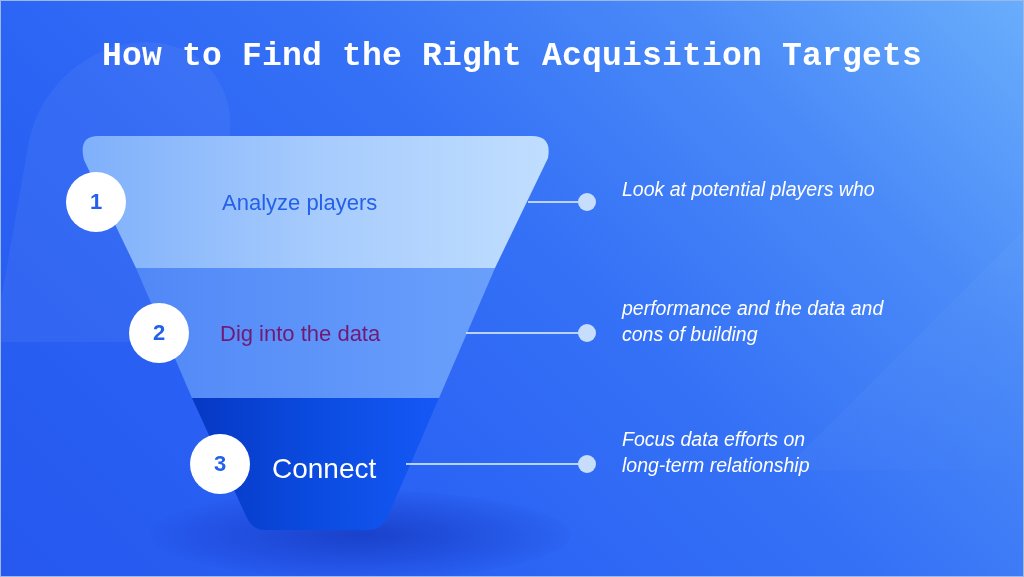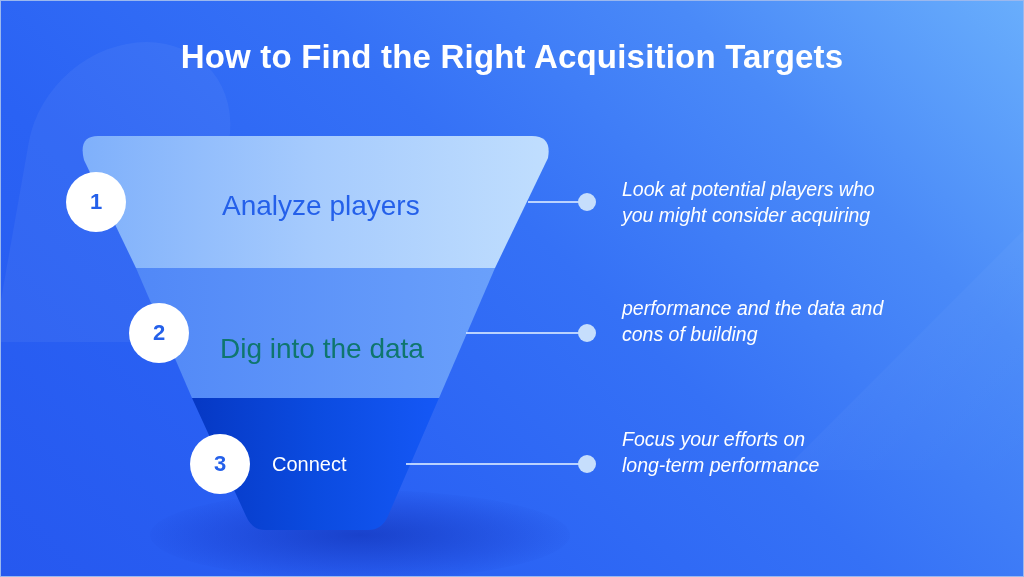--- a/index.html
+++ b/index.html
@@ -15,24 +15,24 @@
     transform: skewX(-10deg);
   }
   .bg-diag {
     position: absolute; right: 0; top: 230px; width: 240px; height: 240px;
     background: linear-gradient(135deg, rgba(255,255,255,0.06), rgba(255,255,255,0));
     clip-path: polygon(100% 0, 100% 100%, 0 100%);
   }
   .title {
     position: absolute; left: 0; width: 1024px; top: 38px; text-align: center;
     color: #ffffff; font-size: 33px; font-weight: 700; letter-spacing: 0.2px;
-    font-family: Liberation Sans, sans-serif;
+    font-family: Liberation Mono, monospace;
   }
   svg.funnel { position: absolute; left: 0; top: 0; }
-  .tier-label { position: absolute; font-size: 28px; font-weight: 500; }
+  .tier-label { position: absolute; font-size: 22px; font-weight: 500; }
   .badge {
     position: absolute; width: 60px; height: 60px; border-radius: 50%;
     background: #ffffff; color: #2460ea; font-weight: 700; font-size: 22px;
     display: flex; align-items: center; justify-content: center;
   }
   .connector { position: absolute; height: 2px; background: rgba(210,228,255,0.85); }
   .dot { position: absolute; width: 18px; height: 18px; border-radius: 50%; background: #c6defc; }
   .desc {
     position: absolute; left: 622px; color: #ffffff; font-size: 19.5px; line-height: 26px;
     width: 340px;
@@ -78,38 +78,37 @@
 </svg>
 
 <div class="badge" style="left:66px; top:172px;">
   <span>1</span>
 </div>
 <div class="tier-label" style="left:222px; top:190px; color:#2460ea;">Analyze players</div>
 <div class="connector" style="left:528px; top:201px; width:56px;"></div>
 <div class="dot" style="left:578px; top:193px;"></div>
 <div class="desc" style="top:176px;">
   <span>Look at potential players who</span>
-  <span>you might consider acquiring</span>
 </div>
 
 <div class="badge" style="left:129px; top:303px;">
   <span>2</span>
 </div>
-<div class="tier-label" style="left:220px; top:321px; color:#0f766e;margin-top:12px;">Dig into the data</div>
+<div class="tier-label" style="left:220px; top:321px; color:#701a75;">Dig into the data</div>
 <div class="connector" style="left:466px; top:332px; width:118px;"></div>
 <div class="dot" style="left:578px; top:324px;"></div>
 <div class="desc" style="top:295px;">
   <span>performance and the data and</span>
   <span>cons of building</span>
 </div>
 
 <div class="badge" style="left:190px; top:434px;">
   <span>3</span>
 </div>
-<div class="tier-label" style="left:272px; top:453px; color:#ffffff; font-size:20px;">Connect</div>
+<div class="tier-label" style="left:272px; top:453px; color:#ffffff; font-size:28px;">Connect</div>
 <div class="connector" style="left:406px; top:463px; width:178px;"></div>
 <div class="dot" style="left:578px; top:455px;"></div>
 <div class="desc" style="top:426px;">
-  <span>Focus your efforts on</span>
-  <span>long-term performance</span>
+  <span>Focus data efforts on</span>
+  <span>long-term relationship</span>
 </div>
 
 <div class="frame"></div>
 
 </body></html>

